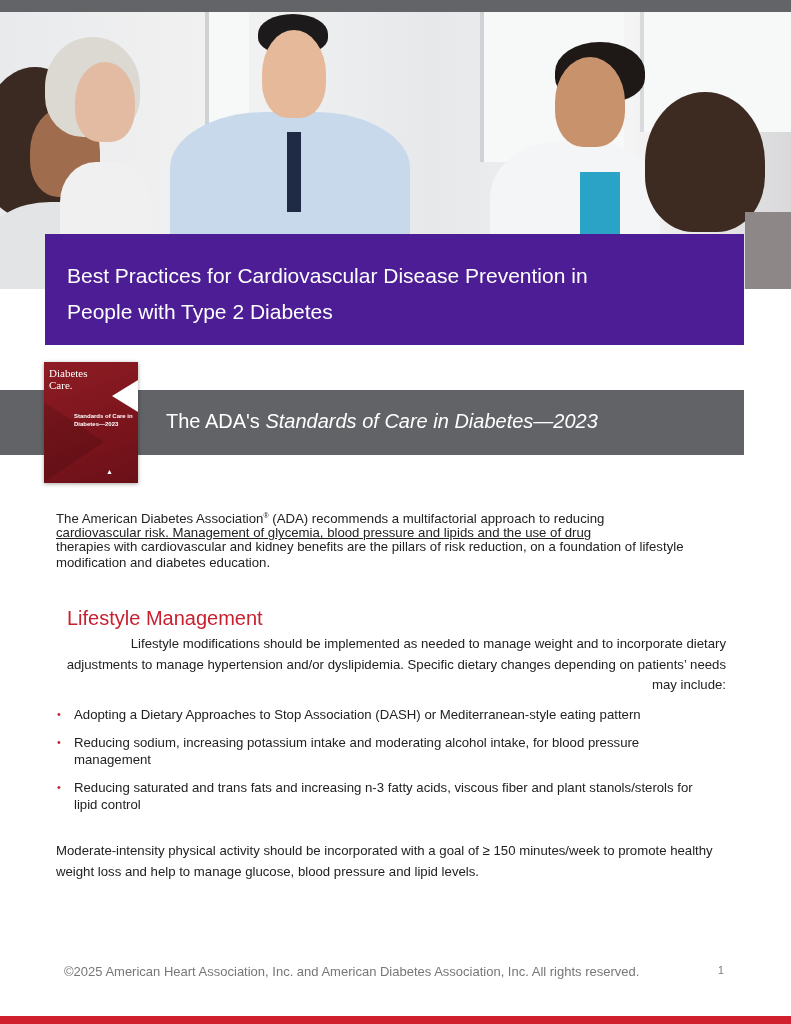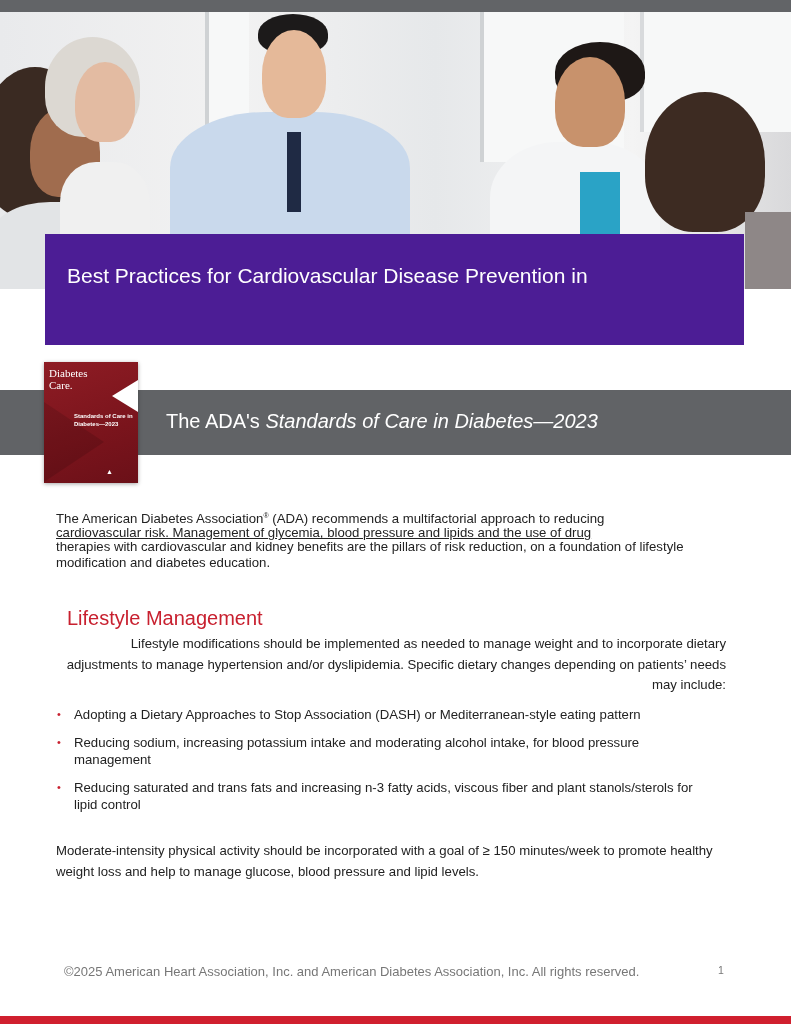--- a/index.html
+++ b/index.html
@@ -18,21 +18,21 @@
   .person { position: absolute; border-radius: 50% 50% 40% 40%; }
   .shirt { position: absolute; border-radius: 40% 40% 0 0; }
   .title-box {
     position: absolute; left: 45px; top: 234px; width: 699px; height: 111px;
     background: #4c1d95; box-sizing: border-box; padding: 24px 22px 0 22px;
   }
   .title-box .title {
     color: #ffffff; font-size: 21px; line-height: 36px; margin: 0; font-weight: normal;
   }
   .gray-band {
-    position: absolute; left: 0; top: 390px; width: 744px; height: 65px; background: #616366; padding-left: 48px;
+    position: absolute; left: 0; top: 390px; width: 744px; height: 65px; background: #616366;
   }
   .gray-band .band-text {
     position: absolute; left: 166px; top: 20px; color: #ffffff; font-size: 20px; white-space: nowrap;
   }
   .gray-band .band-text em { font-style: italic; }
   .cover {
     position: absolute; left: 44px; top: 362px; width: 94px; height: 121px;
     background: linear-gradient(160deg, #8e1c24 0%, #7a141c 60%, #6b1018 100%);
     box-shadow: 0 1px 4px rgba(0,0,0,0.35); overflow: hidden;
   }
@@ -87,20 +87,21 @@
   <div class="person" style="left:555px;top:30px;width:90px;height:60px;background:#1e1816;"></div>
   <div class="person" style="left:555px;top:45px;width:70px;height:90px;background:#c8926c;"></div>
 
   <div class="person" style="left:645px;top:80px;width:120px;height:140px;background:#3d2b22;"></div>
   <div style="position:absolute;left:745px;top:200px;width:46px;height:77px;background:#8e8787;"></div>
 </div>
 
 <div class="title-box">
   <h1 class="title">
     <span>Best Practices for Cardiovascular Disease Prevention in</span><br>
+    <span>People with Type 2 Diabetes</span>
   </h1>
 </div>
 
 <div class="gray-band">
   <div class="band-text">
     <span>The ADA's</span>
     <em>Standards of Care in Diabetes—2023</em>
   </div>
 </div>
 

